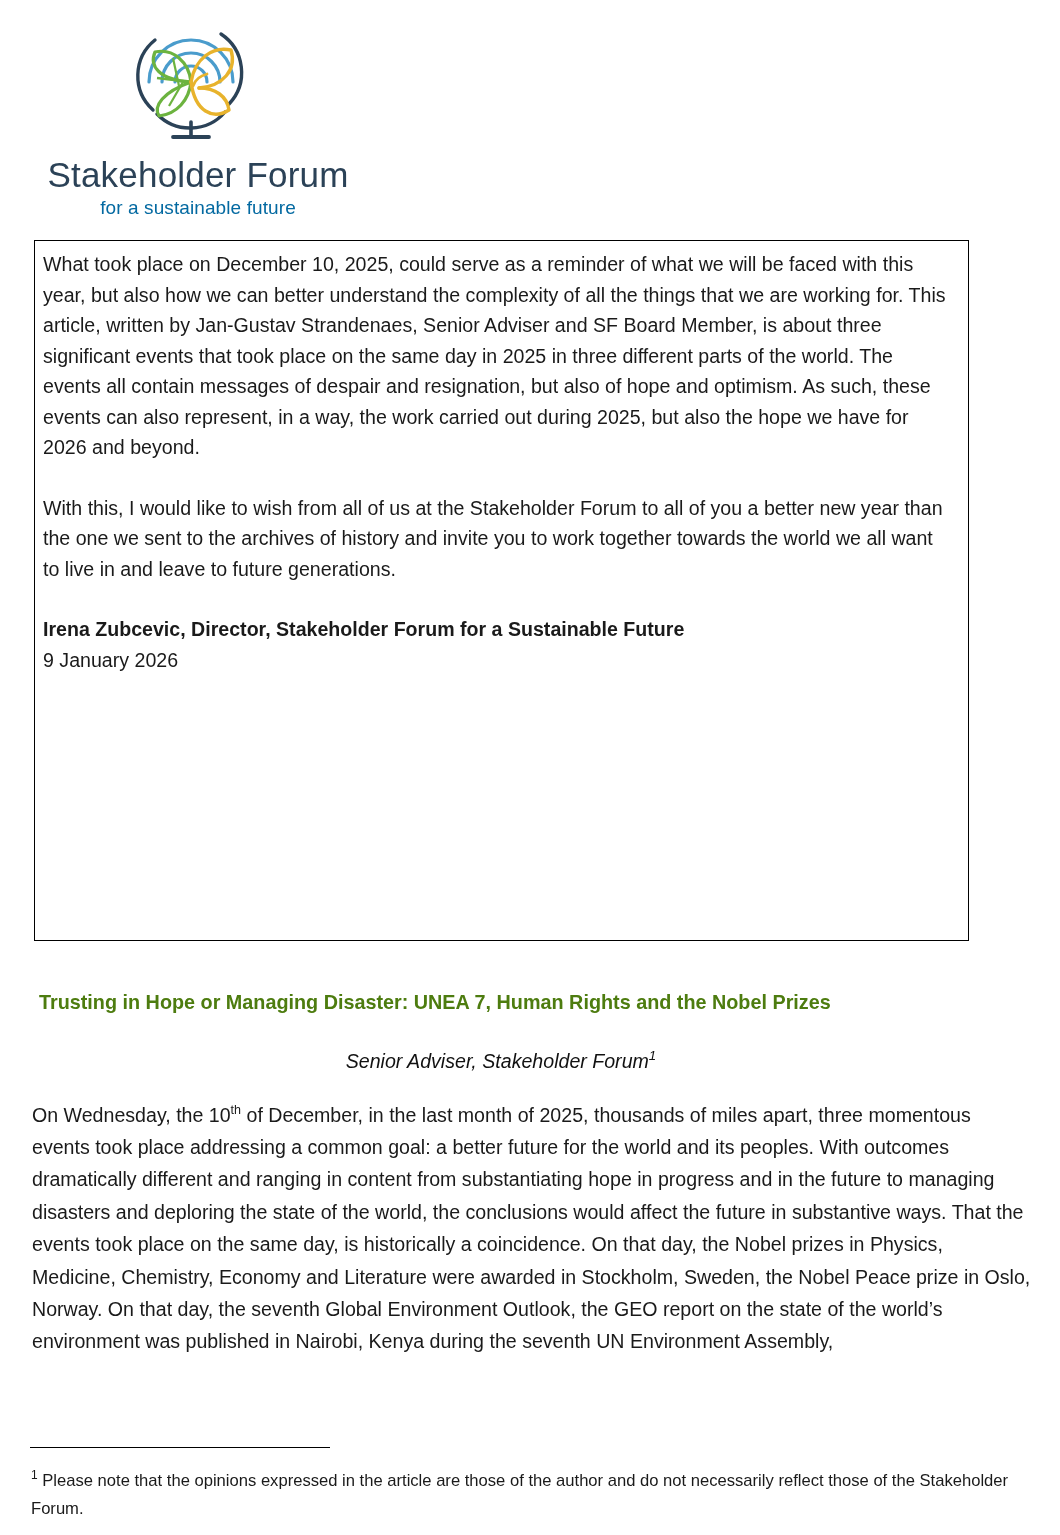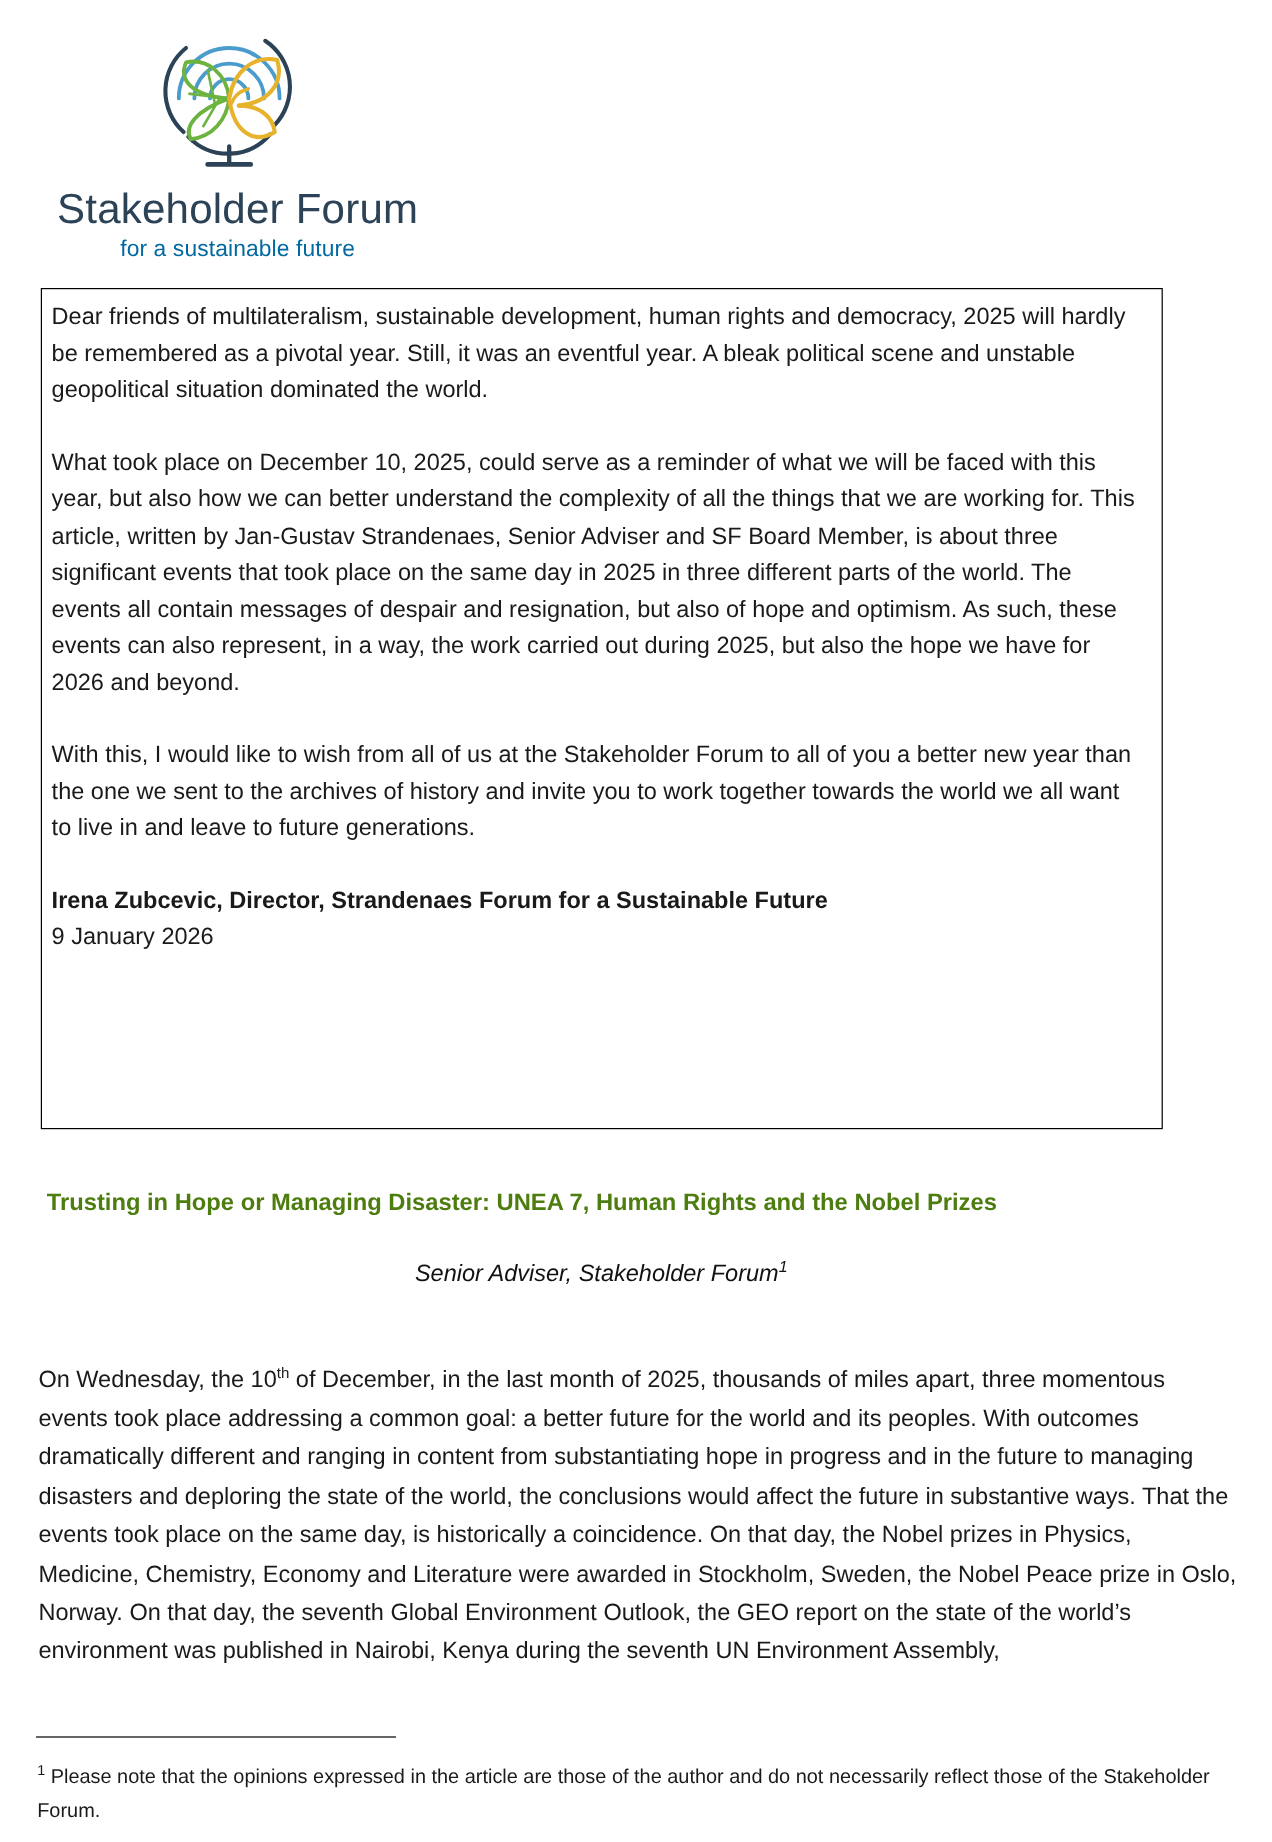--- a/index.html
+++ b/index.html
@@ -116,21 +116,21 @@
     color: #111111;
   }
   .byline sup {
     font-size: 0.68em;
     vertical-align: super;
     font-style: italic;
   }
   .article-body {
     position: absolute;
     left: 32px;
-    top: 1128px;
+    top: 1094px;
     width: 1000px;
     font-family: "Liberation Sans", sans-serif;
     font-size: 19.6px;
     line-height: 32.4px;
     color: #1a1a1a;
     text-align: left;
   }
   .article-body sup {
     font-size: 0.64em;
     vertical-align: super;
@@ -190,24 +190,23 @@
       <path d="M70 70 C86 70 98 78 100 92 C84 102 66 94 62 64" fill="none" stroke="#e8b32c" stroke-width="3.4" stroke-linecap="round" stroke-linejoin="round"></path>
       <path d="M78 56 C70 58 66 62 64 68" fill="none" stroke="#e8b32c" stroke-width="2.8" stroke-linecap="round"></path>
     </svg>
 
     <div class="logo-wordmark">Stakeholder Forum</div>
     <div class="logo-tagline">for a sustainable future</div>
   </div>
 
   <div class="letter-box">
     <div class="letter-body">
-      <p>Dear friends of multilateralism, sustainable development, human rights and democracy, 2025 will hardly be remembered as a pivotal year. Still, it was an eventful year. A bleak political scene and unstable geopolitical situation dominated the world.</p>
       <p>What took place on December 10, 2025, could serve as a reminder of what we will be faced with this year, but also how we can better understand the complexity of all the things that we are working for. This article, written by Jan-Gustav Strandenaes, Senior Adviser and SF Board Member, is about three significant events that took place on the same day in 2025 in three different parts of the world. The events all contain messages of despair and resignation, but also of hope and optimism. As such, these events can also represent, in a way, the work carried out during 2025, but also the hope we have for 2026 and beyond.</p>
       <p>With this, I would like to wish from all of us at the Stakeholder Forum to all of you a better new year than the one we sent to the archives of history and invite you to work together towards the world we all want to live in and leave to future generations.</p>
-      <p class="tight sign-name"> Irena Zubcevic, Director, Strandenaes Forum for a Sustainable Future</p>
+      <p class="tight sign-name"> Irena Zubcevic, Director, Stakeholder Forum for a Sustainable Future</p>
       <p class="tight sign-date">9 January 2026</p>
     </div>
   </div>
 
   <div class="article-title">Trusting in Hope or Managing Disaster: UNEA 7, Human Rights and the Nobel Prizes</div>
 
   <div class="byline">
     <div><span>Senior Adviser, Stakeholder Forum</span><sup>1</sup></div>
   </div>
 

